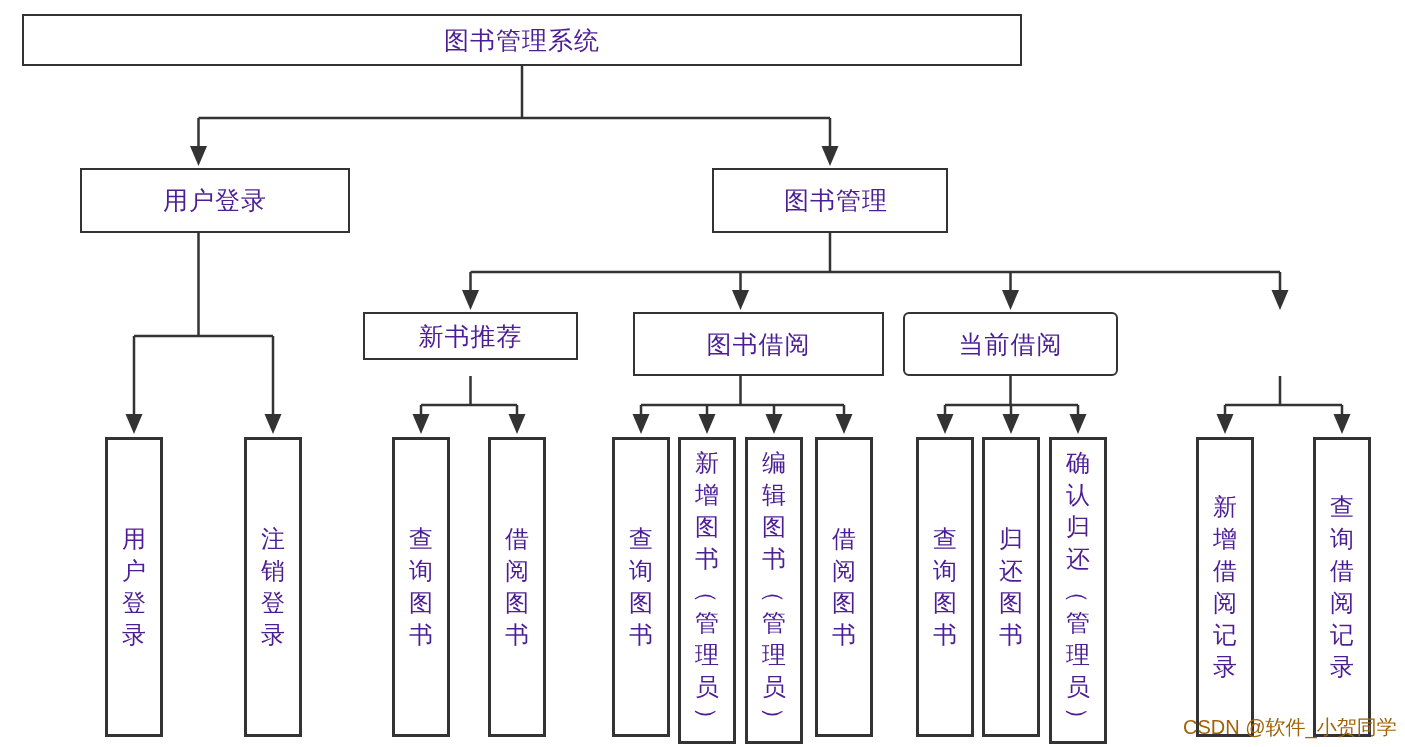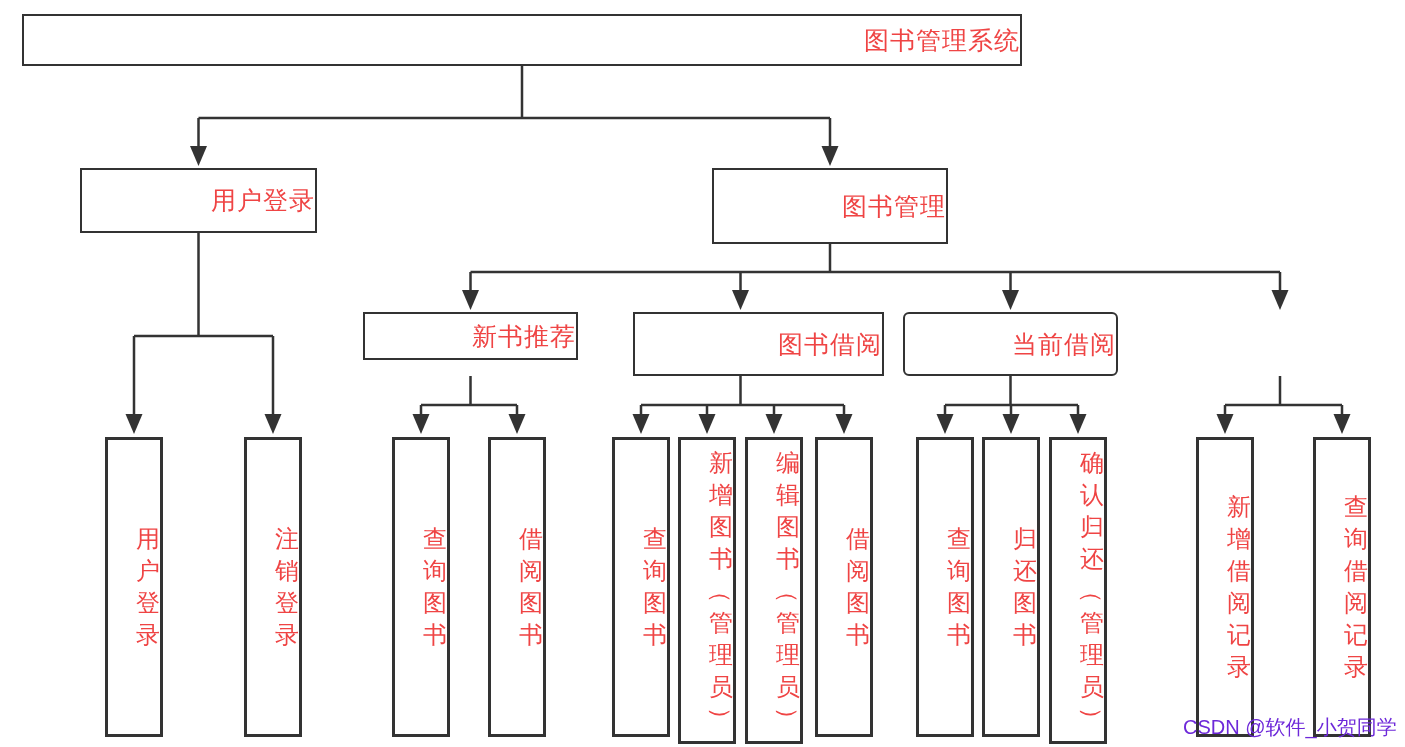--- a/index.html
+++ b/index.html
@@ -9,30 +9,30 @@
     background:#ffffff;
     font-family:"Liberation Sans","DejaVu Sans",sans-serif;
     overflow:hidden;
   }
   #connectors{position:absolute;left:0;top:0;z-index:1;}
   #connectors path{stroke:#333333;stroke-width:2.5;fill:none;}
   #connectors polygon{fill:#333333;stroke:none;}
   .box{
     position:absolute;z-index:2;box-sizing:border-box;
     background:#ffffff;border:2px solid #333333;
-    display:flex;align-items:center;justify-content:flex-end;
-    color:#ef4444;font-size:25px;letter-spacing:1px;
+    display:flex;align-items:center;justify-content:center;
+    color:#4c1d95;font-size:25px;letter-spacing:1px;
   }
   .vbox{border-width:3px;letter-spacing:0;}
   .vtext{display:flex;flex-direction:column;align-items:center;}
   .vtext span{height:32px;line-height:32px;font-size:24px;display:block;text-align:center;}
   .vtext span.rot{transform:rotate(90deg);}
   #watermark{
     position:absolute;z-index:5;left:1183px;top:714px;
-    color:#6d28d9;font-size:20px;white-space:nowrap;
+    color:#a16207;font-size:20px;white-space:nowrap;
   }
 </style>
 </head>
 <body>
 
 <div id="canvas">
 
   <svg id="connectors" width="1405" height="747" viewBox="0 0 1405 747">
     <g>
 
@@ -70,24 +70,24 @@
       <polygon points="1069.5,414 1086.5,414 1078,434"></polygon>
       <polygon points="1216.5,414 1233.5,414 1225,434"></polygon>
       <polygon points="1333.5,414 1350.5,414 1342,434"></polygon>
     </g>
   </svg>
 
   <div class="box" style="left:22px;top:14px;width:1000px;height:52px;">
     <span>图书管理系统</span>
   </div>
 
-  <div class="box" style="left:80px;top:168px;width:237px;height:65px;">
+  <div class="box" style="left:80px;top:168px;width:270px;height:65px;">
     <span>用户登录</span>
   </div>
-  <div class="box" style="left:712px;top:168px;width:236px;height:76px;padding-left:12px;">
+  <div class="box" style="left:712px;top:168px;width:236px;height:65px;padding-left:12px;">
     <span>图书管理</span>
   </div>
 
   <div class="box" style="left:363px;top:312px;width:215px;height:48px;">
     <span>新书推荐</span>
   </div>
   <div class="box" style="left:633px;top:312px;width:251px;height:64px;">
     <span>图书借阅</span>
   </div>
   <div class="box" style="left:903px;top:312px;width:215px;height:64px;border-radius:6px;">

